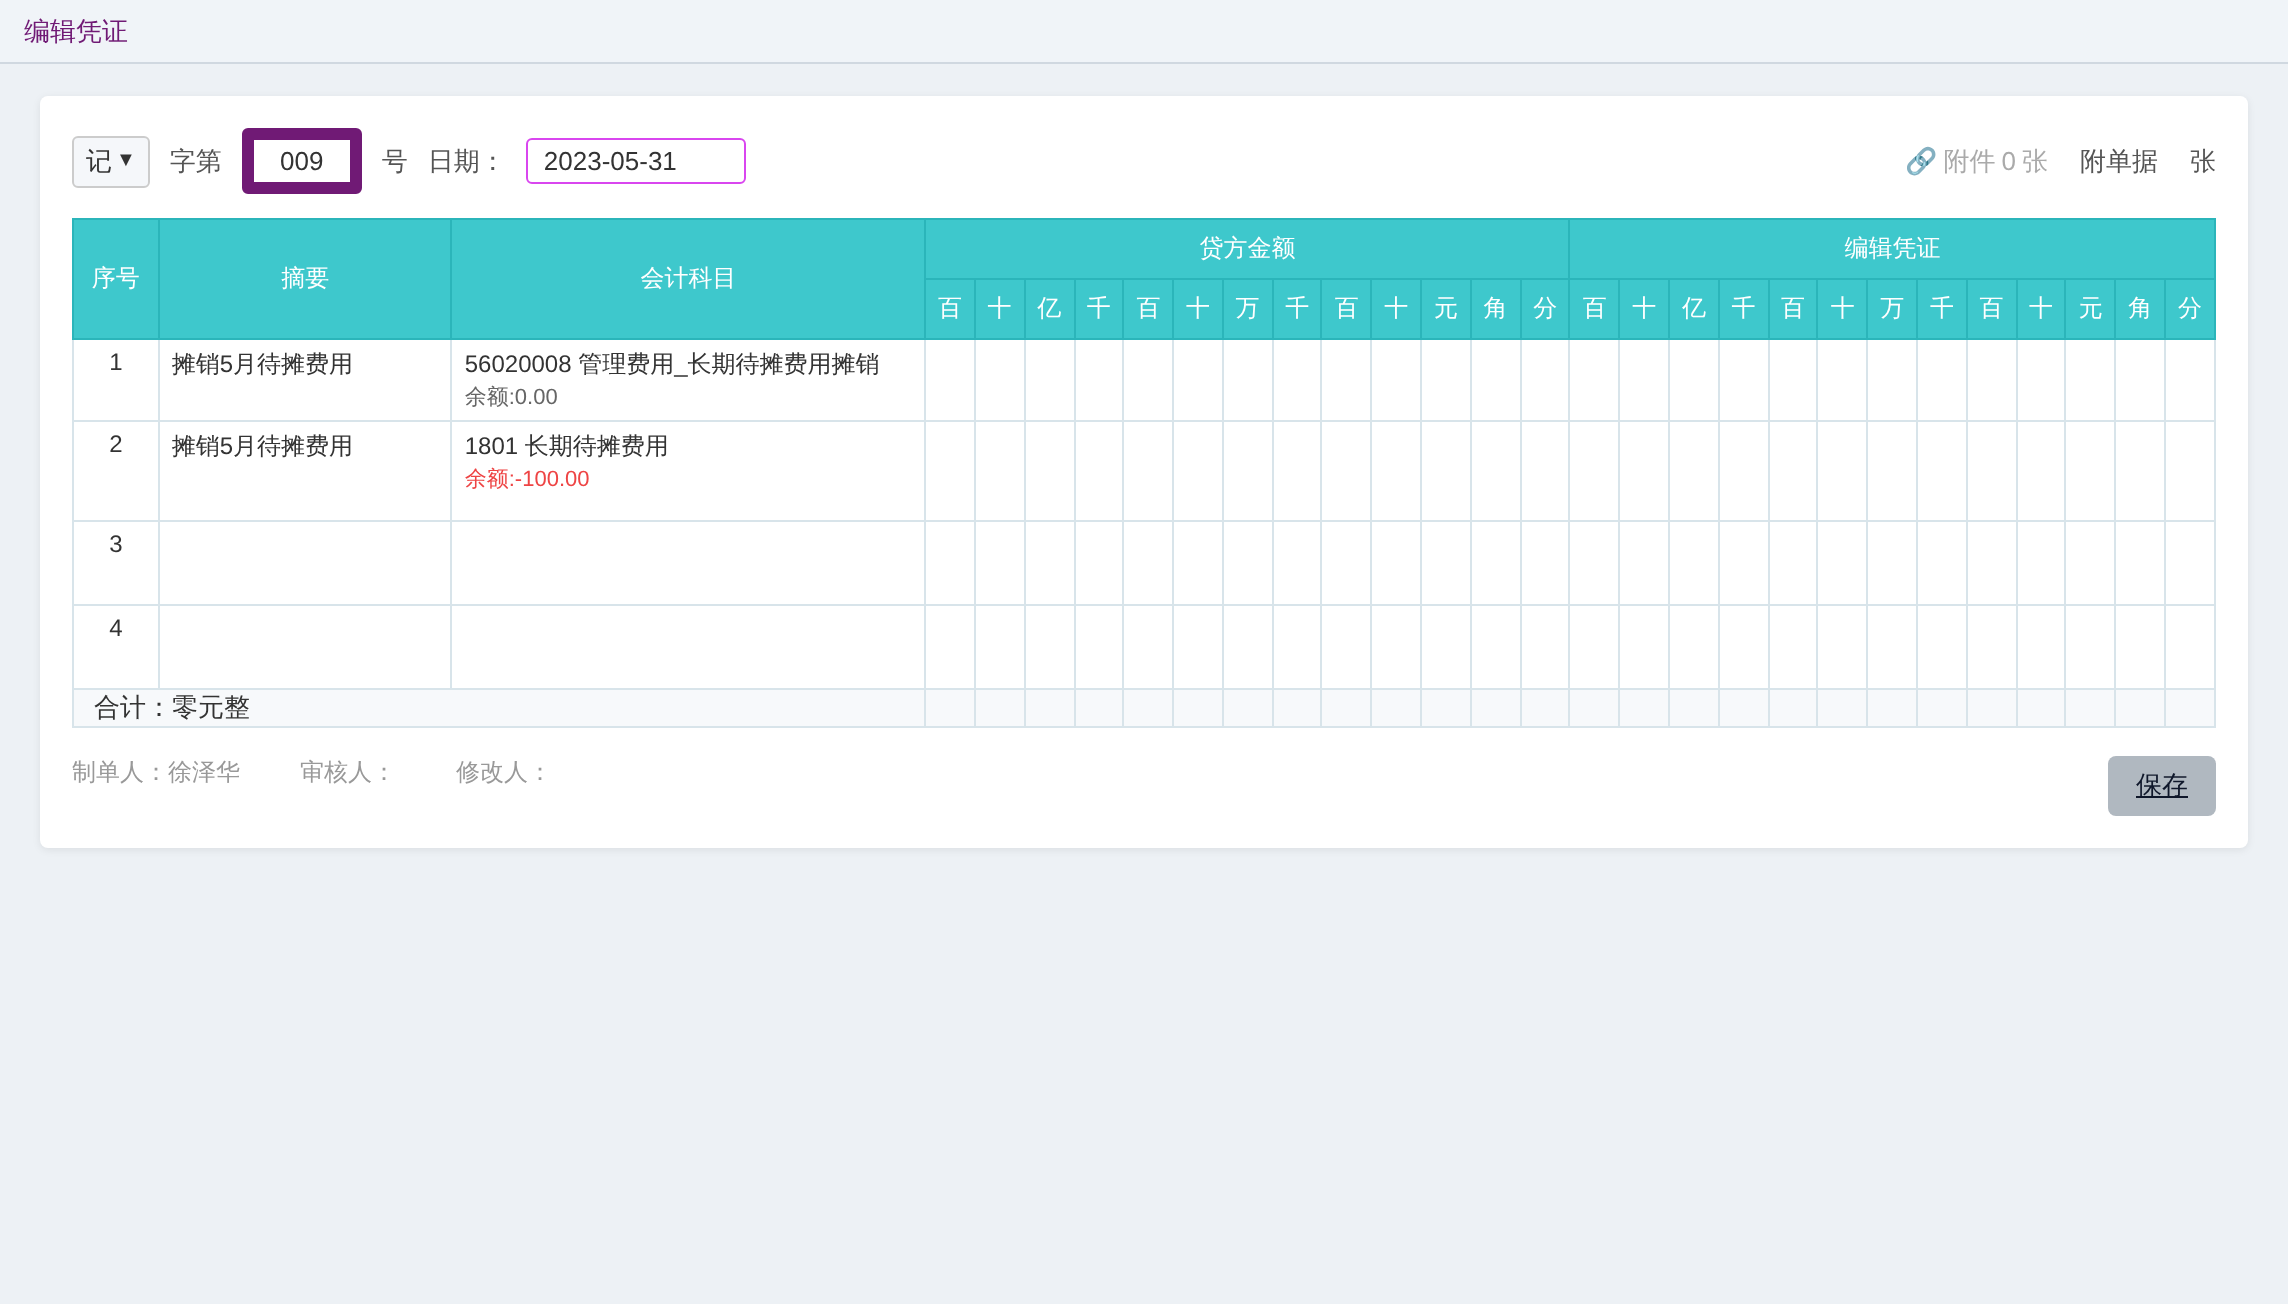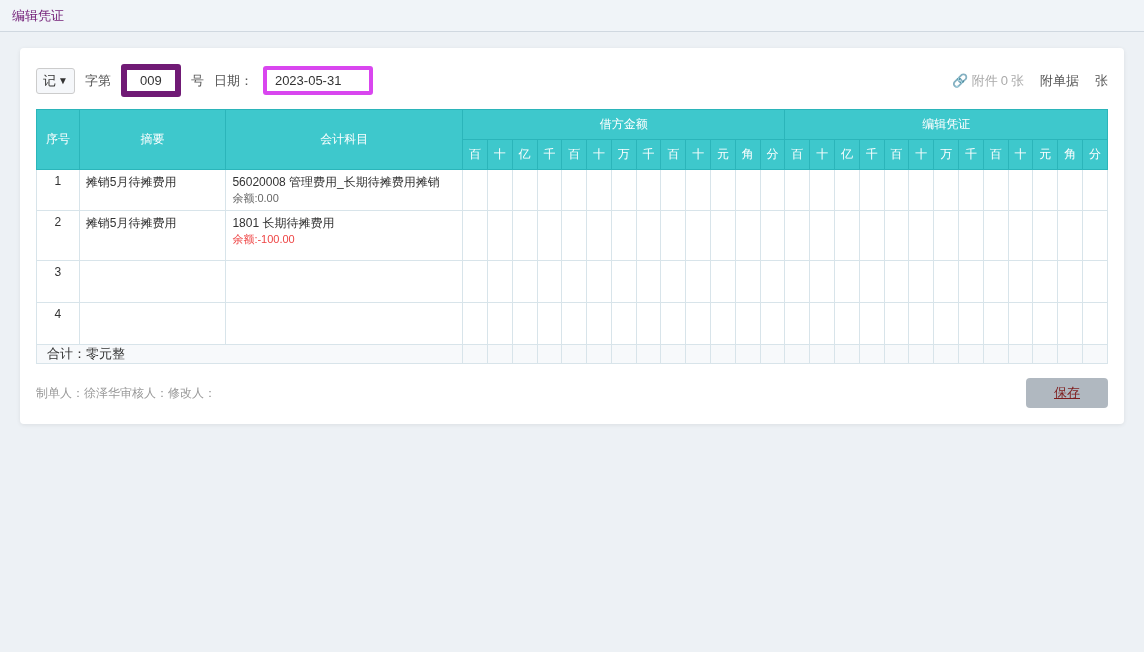--- a/index.html
+++ b/index.html
@@ -84,21 +84,21 @@
       border: 6px solid #701a75;
       border-radius: 3px;
       padding: 3px 8px;
       width: 60px;
       font-size: 13px;
       text-align: center;
       color: #333;
       background: #fff;
     }
     .date-input {
-      border: 4px solid #d946ef;
+      border: 1px solid #d946ef;
       border-radius: 3px;
       padding: 3px 8px;
       font-size: 13px;
       color: #333;
       background: #fff;
       width: 110px;
     }
     .attachment-area {
       margin-left: auto;
       display: flex;
@@ -168,31 +168,32 @@
       font-size: 11px;
     }
     .total-row td {
       background: #f7f9fb;
       font-size: 13px;
       padding: 0 10px;
     }
     .footer-row {
       margin-top: 14px;
       display: flex;
-      align-items: center;
+      gap: 30px;
+      align-items: flex-start;
       color: #999;
       font-size: 12px;
     }
     .save-btn {
       margin-left: auto;
       background: #b0b8c0;
-      color: #7f1d1d;
+      color: #0f172a;
       border: none;
       border-radius: 4px;
-      padding: 6px 28px;
+      padding: 6px 14px;
       font-size: 13px;
       cursor: pointer;
       text-decoration: underline;
     }
     .row-data td {
       height: 36px;
     }
     .row-data-2 td {
       height: 50px;
     }
@@ -266,21 +267,21 @@
             <col style="width:22px">
             <col style="width:22px">
             <col style="width:22px">
             <col style="width:22px">
         </colgroup>
         <thead>
           <tr>
             <th rowspan="2">序号</th>
             <th rowspan="2">摘要</th>
             <th rowspan="2">会计科目</th>
-            <th colspan="13">借方金额</th>
+            <th colspan="13">贷方金额</th>
             <th colspan="13">编辑凭证</th>
           </tr>
           <tr>
             <th class="col-digit">百</th>
             <th class="col-digit">十</th>
             <th class="col-digit">亿</th>
             <th class="col-digit">千</th>
             <th class="col-digit">百</th>
             <th class="col-digit">十</th>
             <th class="col-digit">万</th>

